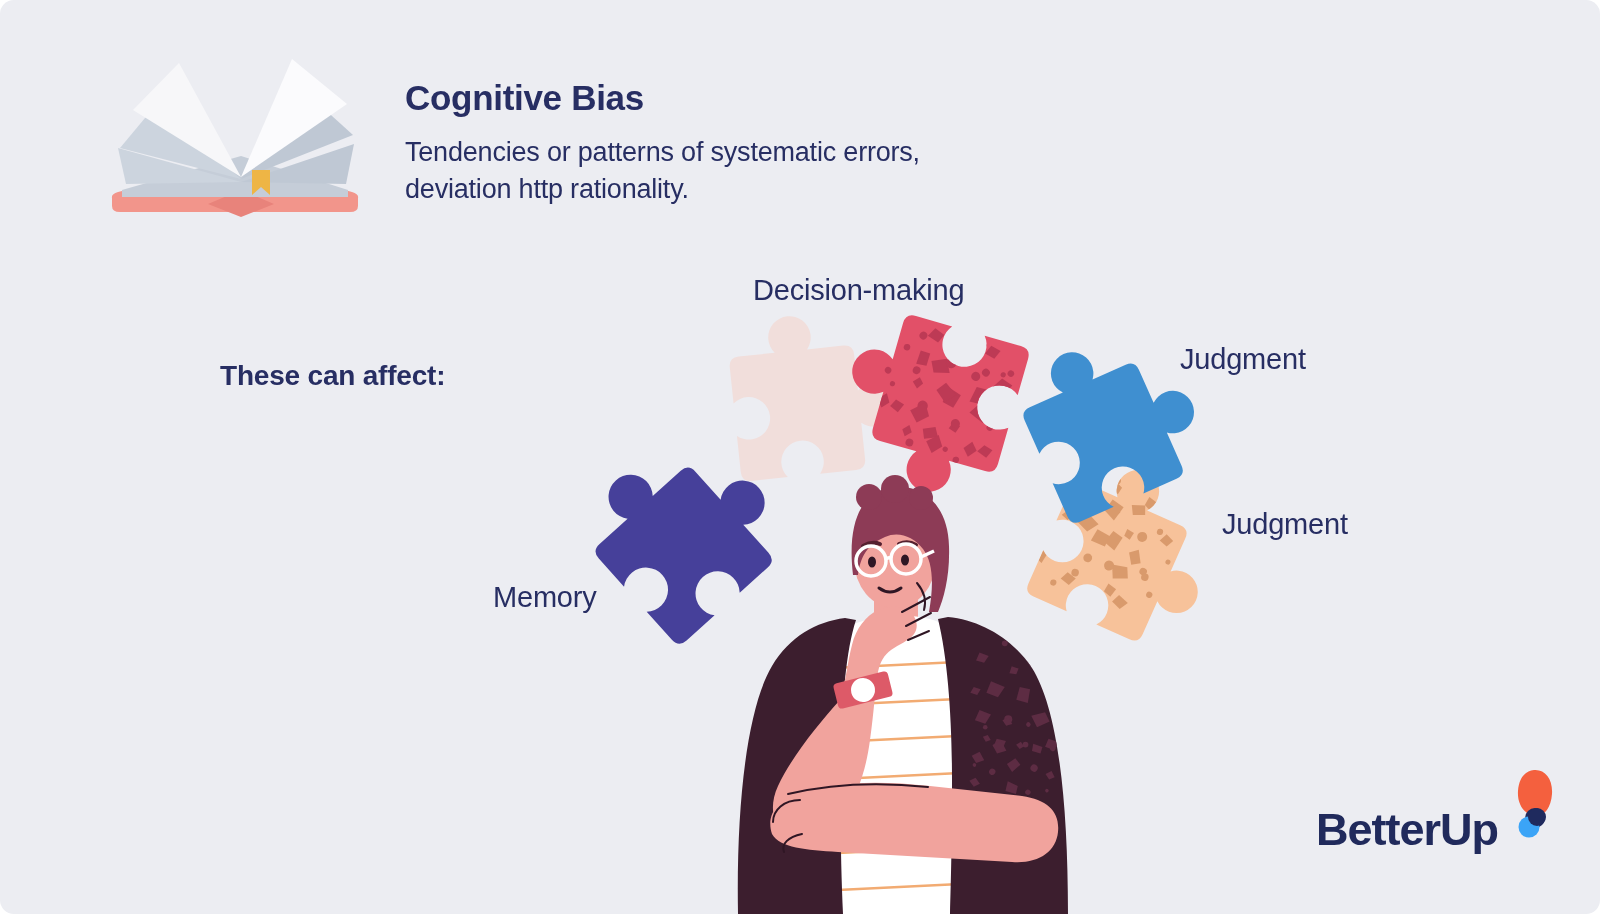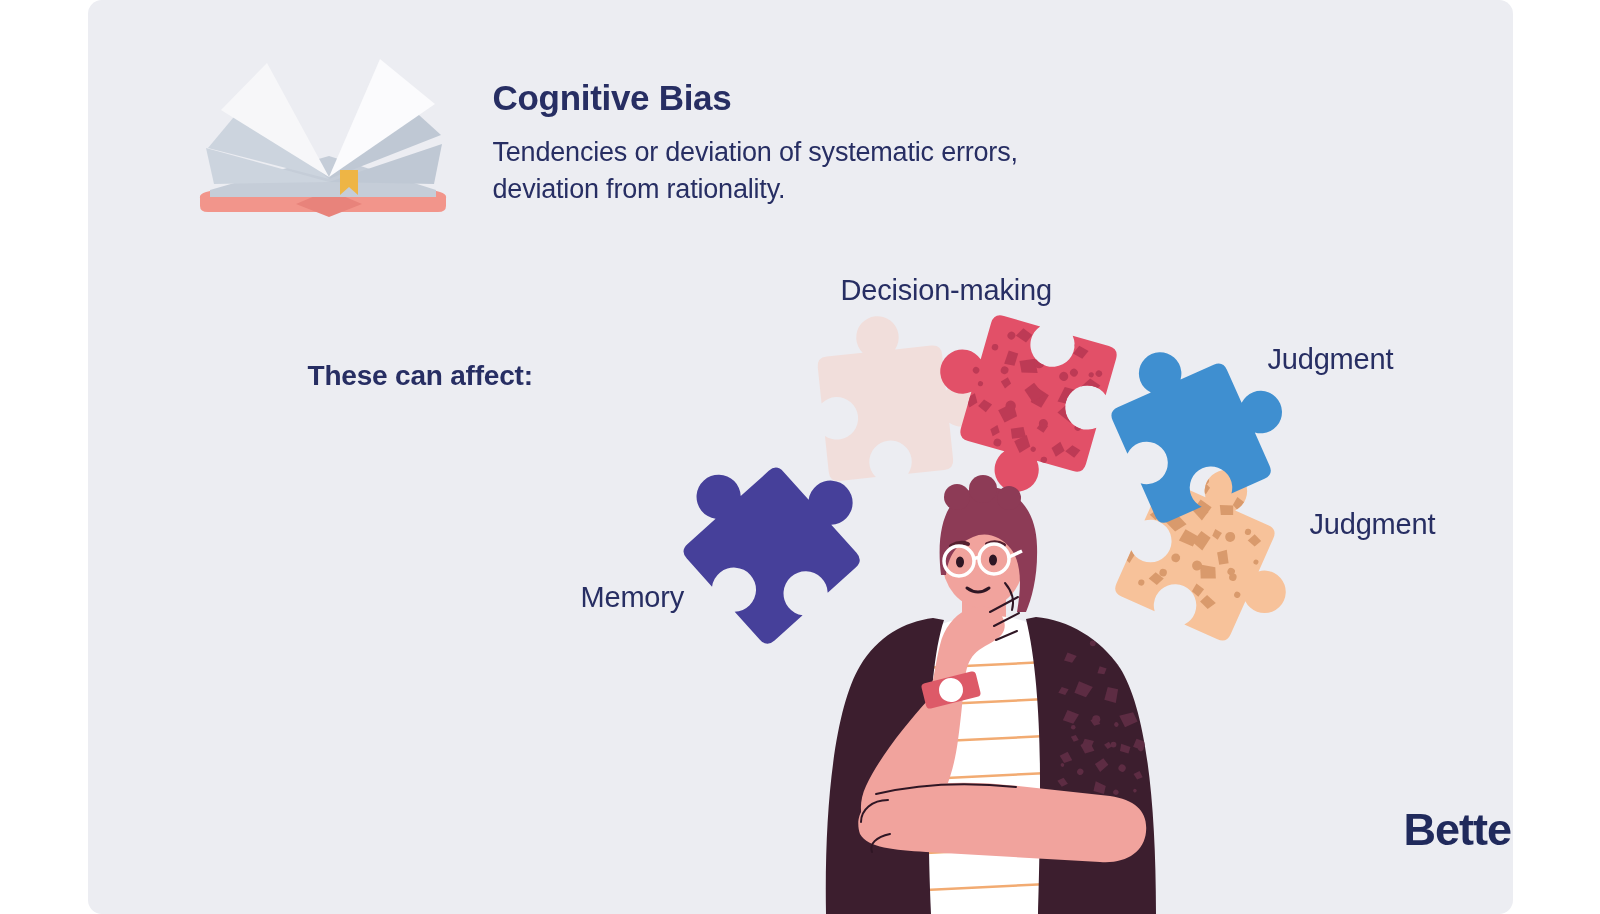--- a/index.html
+++ b/index.html
@@ -1,17 +1,17 @@
 <!DOCTYPE html>
 <html><head>
 <meta charset="utf-8">
 <style>
   html,body{margin:0;padding:0;background:#ffffff;}
   .stage{
-    position:relative;width:1425px;height:914px;margin:0 auto;
+    position:relative;width:1600px;height:914px;margin:0 auto;
     background:#ecedf2;overflow:hidden;border-radius:14px;
     font-family:"Liberation Sans","DejaVu Sans",sans-serif;
   }
   .abs{position:absolute;}
   .navy{color:#272e63;}
   .title{
     left:405px;top:78px;font-size:35px;font-weight:700;letter-spacing:-0.3px;
   }
   .subtitle{
     left:405px;top:134px;font-size:27px;font-weight:500;line-height:37px;letter-spacing:-0.2px;
@@ -176,22 +176,22 @@
     <g transform="translate(1512,764)">
       <path fill="#f4603e" d="M22,6 C33,5 41,15 40,30 C39,44 32,53 23,52 C13,51 5,41 6,27 C7,14 13,7 22,6 Z"></path>
       <circle cx="23" cy="54" r="10" fill="#1f2a5e"></circle>
       <circle cx="17" cy="63" r="10.5" fill="#3ba4f7"></circle>
       <circle cx="25" cy="53" r="9" fill="#1f2a5e"></circle>
     </g>
   </svg>
 
   <div class="abs navy title">Cognitive Bias</div>
   <div class="abs navy subtitle">
-    <div>Tendencies or deviation of systematic errors,</div>
-    <div>deviation from rationality.</div>
+    <div>Tendencies or patterns of systematic errors,</div>
+    <div>deviation http rationality.</div>
   </div>
 
   <div class="abs navy affect">These can affect:</div>
 
   <div class="abs navy pzlabel lbl-decision">Decision-making</div>
   <div class="abs navy pzlabel lbl-behavior">Judgment</div>
   <div class="abs navy pzlabel lbl-judgment">Judgment</div>
   <div class="abs navy pzlabel lbl-memory">Memory</div>
 
   <div class="abs logo-text">BetterUp</div>

